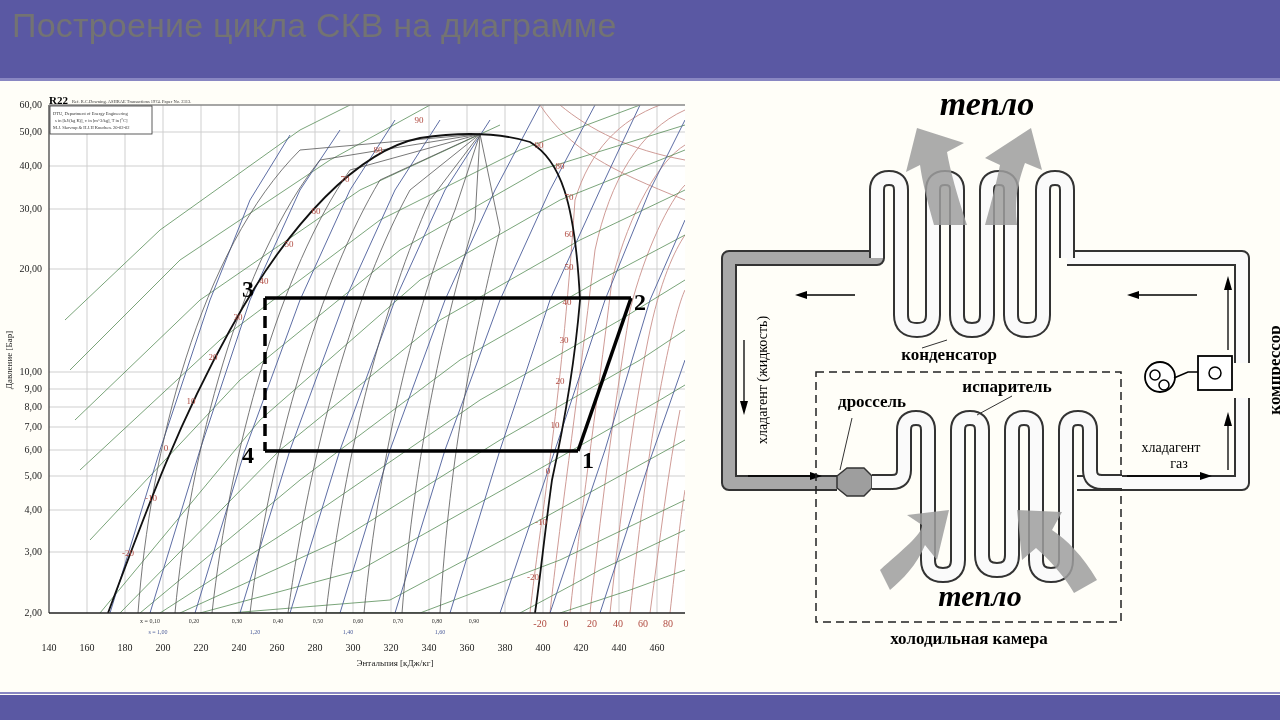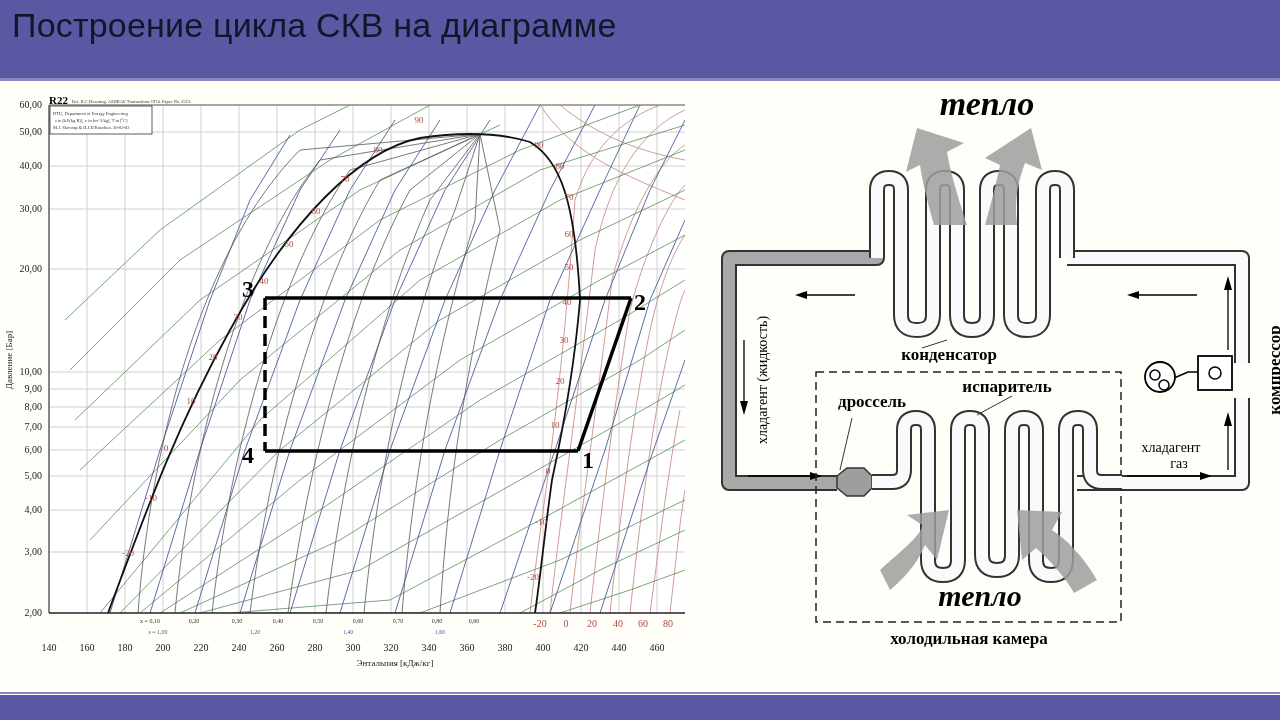--- a/index.html
+++ b/index.html
@@ -1,19 +1,19 @@
 <!DOCTYPE html>
 <html><head>
 <meta charset="utf-8">
 <style>
   html,body{margin:0;padding:0;}
   body{width:1280px;height:720px;position:relative;overflow:hidden;background:#fffef8;font-family:"Liberation Sans",sans-serif;}
   .header{position:absolute;left:0;top:0;width:1280px;height:78px;background:#5a58a3;}
   .header-line{position:absolute;left:0;top:78px;width:1280px;height:3px;background:#8987c2;}
-  .title{position:absolute;left:12px;top:6px;font-size:34px;color:#0f172a;letter-spacing:0.2px;font-family:"Liberation Sans",sans-serif;}
+  .title{position:absolute;left:12px;top:6px;font-size:34px;color:#737373;letter-spacing:0.2px;font-family:"Liberation Sans",sans-serif;}
   .footer{position:absolute;left:0;top:695px;width:1280px;height:25px;background:#5a58a3;}
   .footer-stripe{position:absolute;left:0;top:692px;width:1280px;height:2px;background:#8987c2;}
   .chart{position:absolute;left:0;top:84px;width:700px;height:600px;}
   .diagram{position:absolute;left:712px;top:84px;width:590px;height:600px;}
   svg text{font-family:"Liberation Serif",serif;}
 </style>
 </head>
 <body>
 
 <div class="header"></div>

